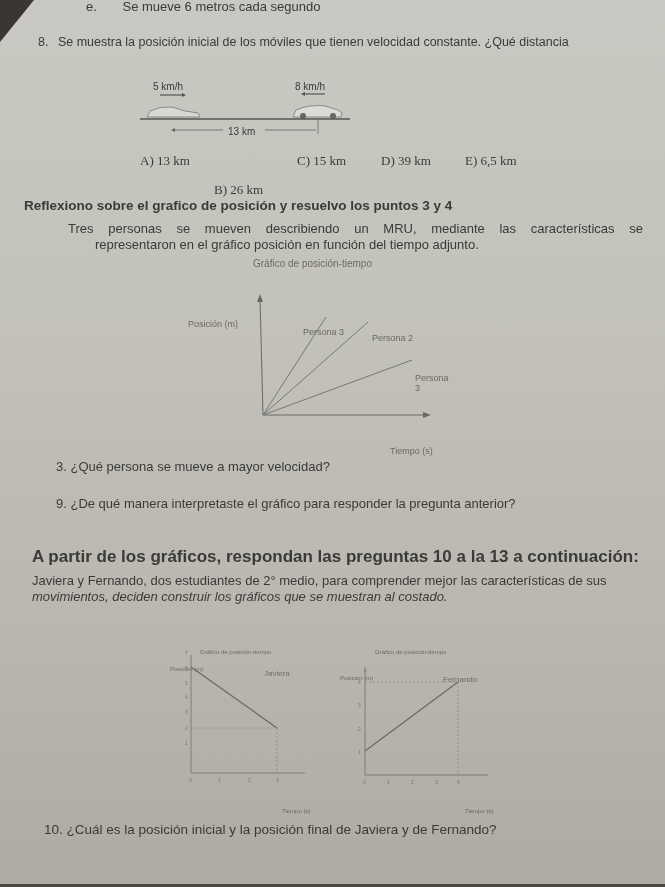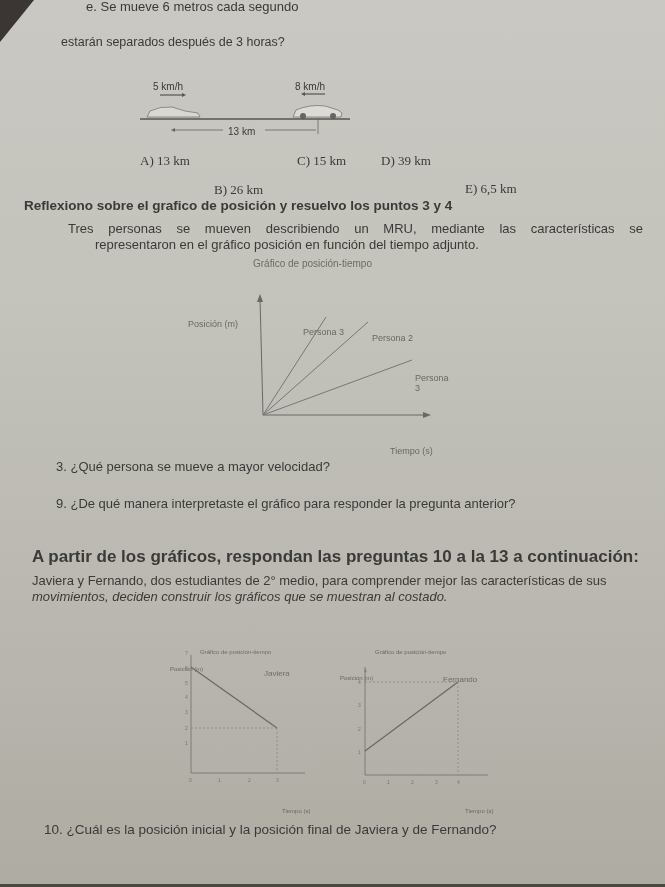--- a/index.html
+++ b/index.html
@@ -24,25 +24,28 @@
   svg { position: absolute; overflow: visible; }
 </style>
 </head>
 <body>
 
 <div class="corner"></div>
 <div class="bottom-edge"></div>
 
 <div class="abs t" style="left:86px;top:-1px;">
   <span>e.</span>
-  <span style="margin-left:0">Se mueve 6 metros cada segundo</span>
+  <span style="margin-left:22px">Se mueve 6 metros cada segundo</span>
 </div>
 
 <div class="abs t" style="left:38px;top:34px;width:610px;font-size:12.5px;">
-  <div style="padding-left:23px">estarán separados después de 3 horas?</div>
+  <div>
+    <span>8.</span>
+    <span style="margin-left:6px">Se muestra la posición inicial de los móviles que tienen velocidad constante. ¿Qué distancia</span>
+  </div>
 </div>
 
 <div class="abs" style="left:100px;top:70px;width:300px;height:80px;">
   <span class="abs" style="left:53px;top:11px;font-size:10px;">5 km/h</span>
   <span class="abs" style="left:195px;top:11px;font-size:10px;">8 km/h</span>
   <span class="abs" style="left:128px;top:56px;font-size:10px;">13 km</span>
   <svg width="300" height="80" style="left:0;top:0;">
     <line x1="60" y1="25" x2="82" y2="25" stroke="#555" stroke-width="1.2"></line>
     <polygon points="82,23 86,25 82,27" fill="#555"></polygon>
     <line x1="205" y1="24" x2="225" y2="24" stroke="#555" stroke-width="1.2"></line>
@@ -56,21 +59,21 @@
     <polygon points="75,58 71,60 75,62" fill="#666"></polygon>
     <line x1="165" y1="60" x2="216" y2="60" stroke="#666" stroke-width="0.8"></line>
     <line x1="218" y1="48" x2="218" y2="64" stroke="#666" stroke-width="0.8"></line>
   </svg>
 </div>
 
 <span class="opt" style="left:140px;">A) 13 km</span>
 <span class="opt" style="left:214px;margin-top:29px;">B) 26 km</span>
 <span class="opt" style="left:297px;">C) 15 km</span>
 <span class="opt" style="left:381px;">D) 39 km</span>
-<span class="opt" style="left:465px;margin-top:28px;">E) 6,5 km</span>
+<span class="opt" style="left:465px;">E) 6,5 km</span>
 
 <div class="abs t b" style="left:24px;top:198px;font-size:13.5px;">Reflexiono sobre el grafico de posición y resuelvo los puntos 3 y 4</div>
 <div class="abs t" style="left:68px;top:221px;width:575px;text-align:justify;text-align-last:justify;font-size:13px;">Tres personas se mueven describiendo un MRU, mediante las características se</div>
 <div class="abs t" style="left:68px;top:237px;font-size:13px;padding-left:27px;">representaron en el gráfico posición en función del tiempo adjunto.</div>
 <div class="abs grey" style="left:253px;top:258px;font-size:10px;">Gráfico de posición-tiempo</div>
 
 <div class="abs" style="left:180px;top:280px;width:260px;height:150px;">
   <span class="lbl" style="left:8px;top:16px;">Posición (m)</span>
   <span class="lbl" style="left:123px;top:24px;">Persona 3</span>
   <span class="lbl" style="left:192px;top:30px;">Persona 2</span>

